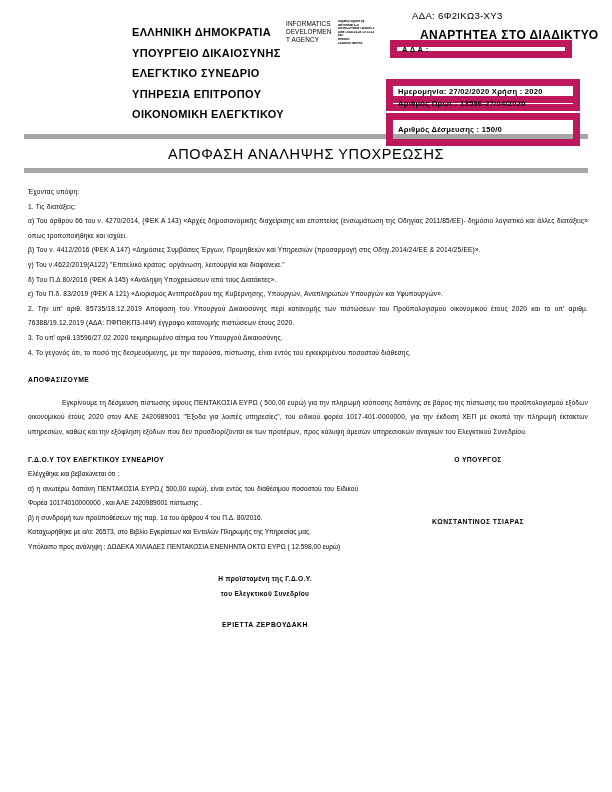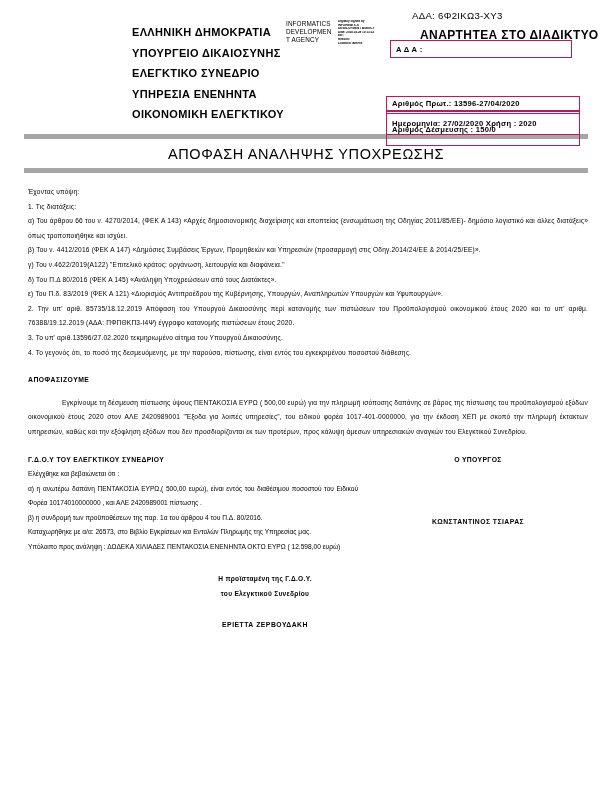--- a/index.html
+++ b/index.html
@@ -77,32 +77,32 @@
     left: 420px;
     top: 28px;
     font-size: 12px;
     font-weight: bold;
     letter-spacing: 0.4px;
     white-space: nowrap;
   }
 
   .box {
     position: absolute;
-    border: 1px solid #be185d;
+    border: 7px solid #be185d;
     box-sizing: border-box;
     font-size: 7.6px;
     font-weight: bold;
     letter-spacing: 0.25px;
     display: flex;
     align-items: center;
     padding-left: 5px;
     white-space: nowrap;
   }
   .box-ada   { left: 390px; top: 40px;  width: 182px; height: 18px; }
-  .box-date  { left: 386px; top: 79px;  width: 194px; height: 24px; margin-top: 32px; }
+  .box-date  { left: 386px; top: 79px;  width: 194px; height: 24px; }
   .box-prot  { left: 386px; top: 96px;  width: 194px; height: 15px; }
   .box-desm  { left: 386px; top: 113px; width: 194px; height: 33px; }
 
   
   .rule {
     height: 5px;
     background: #a6a6a6;
     margin: 0 24px;
   }
   .rule-top { margin-top: 4px; }
@@ -182,21 +182,21 @@
 <body>
 
 <div class="page">
 
   <div class="header">
 
     <div class="org-block">
       <div class="org-line">ΕΛΛΗΝΙΚΗ ΔΗΜΟΚΡΑΤΙΑ</div>
       <div class="org-line">ΥΠΟΥΡΓΕΙΟ ΔΙΚΑΙΟΣΥΝΗΣ</div>
       <div class="org-line">ΕΛΕΓΚΤΙΚΟ ΣΥΝΕΔΡΙΟ</div>
-      <div class="org-line">ΥΠΗΡΕΣΙΑ ΕΝΕΝΗΝΤΑ</div>
+      <div class="org-line">ΥΠΗΡΕΣΙΑ ΕΠΙΤΡΟΠΟΥ</div>
       <div class="org-line">ΟΙΚΟΝΟΜΙΚΗ ΕΛΕΓΚΤΙΚΟΥ</div>
     </div>
 
     <div class="ida-stamp">
       <div class="ida-title">
         <div>INFORMATICS</div>
         <div>DEVELOPMEN</div>
         <div>T AGENCY</div>
       </div>
       <div class="ida-sig">

